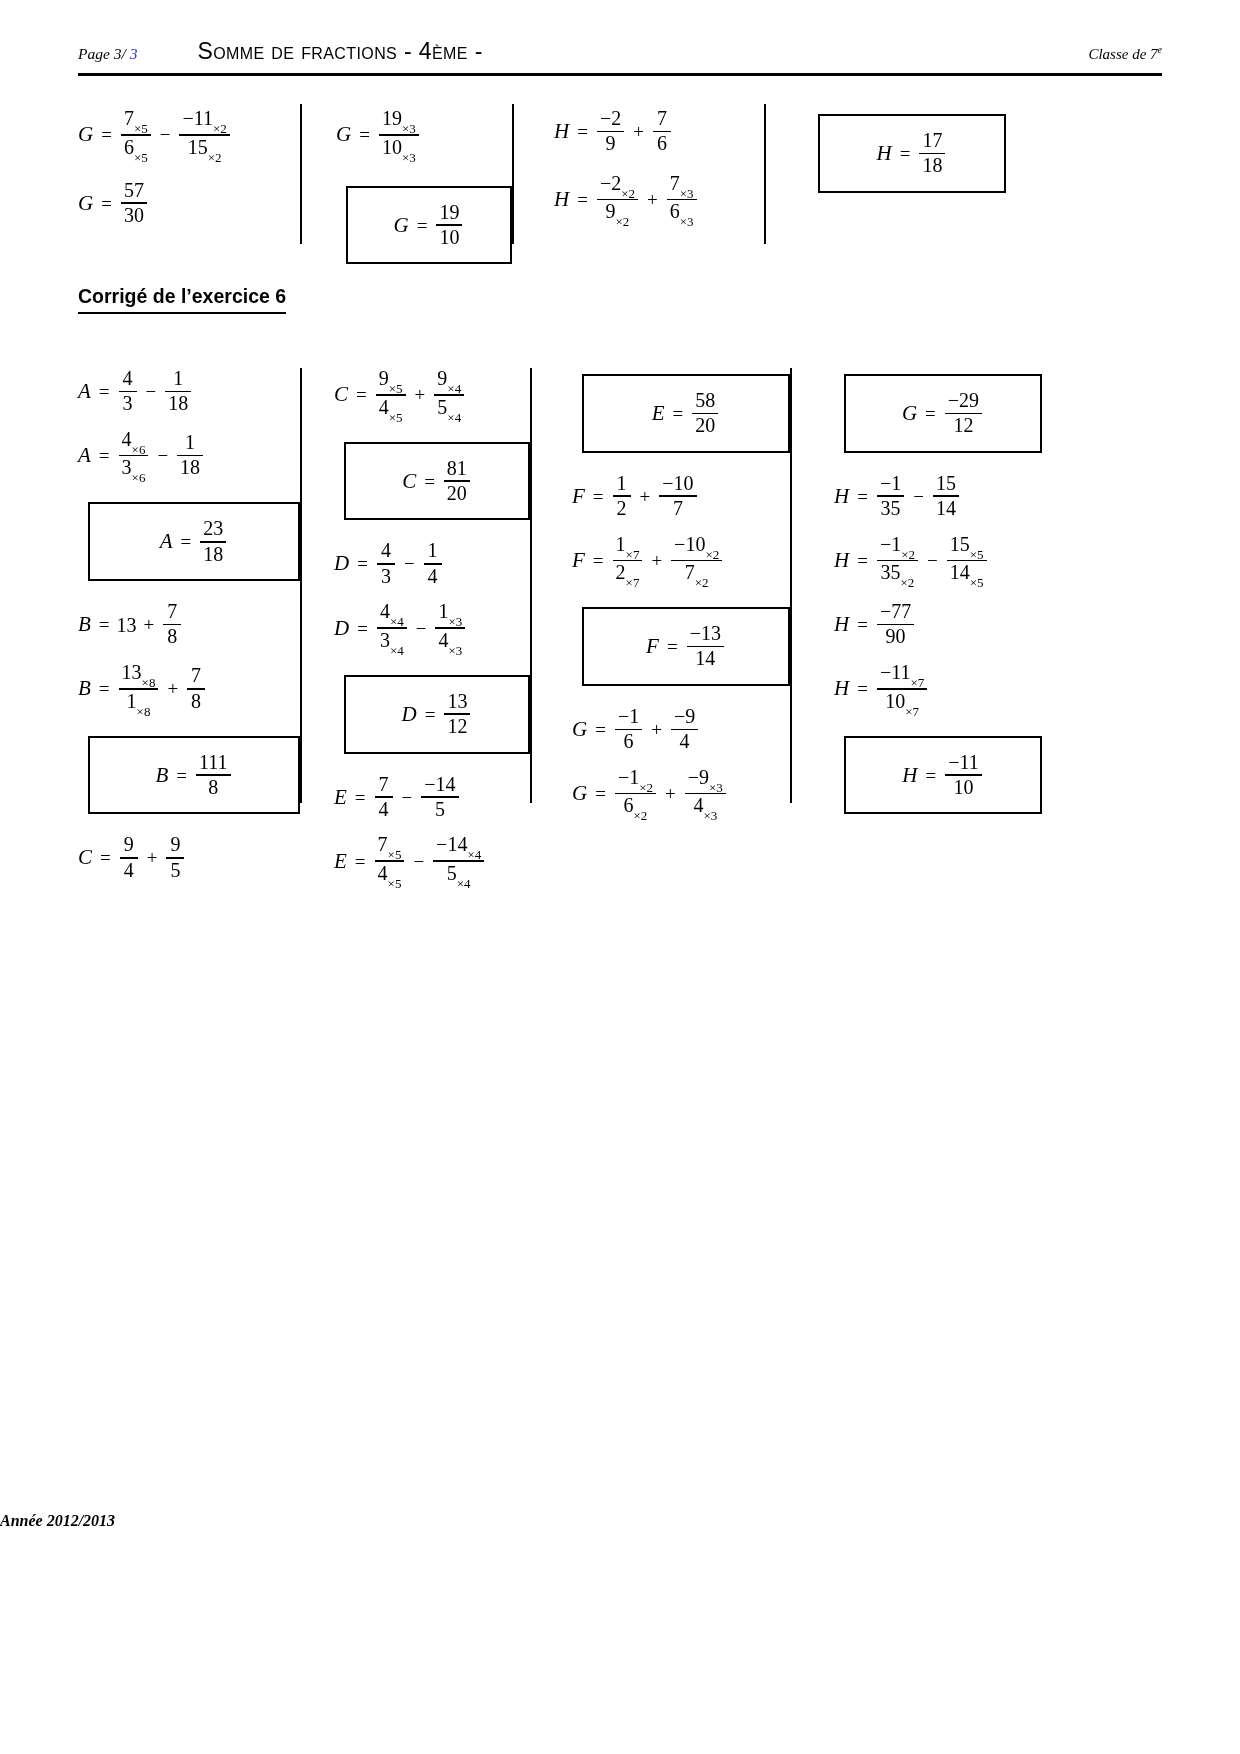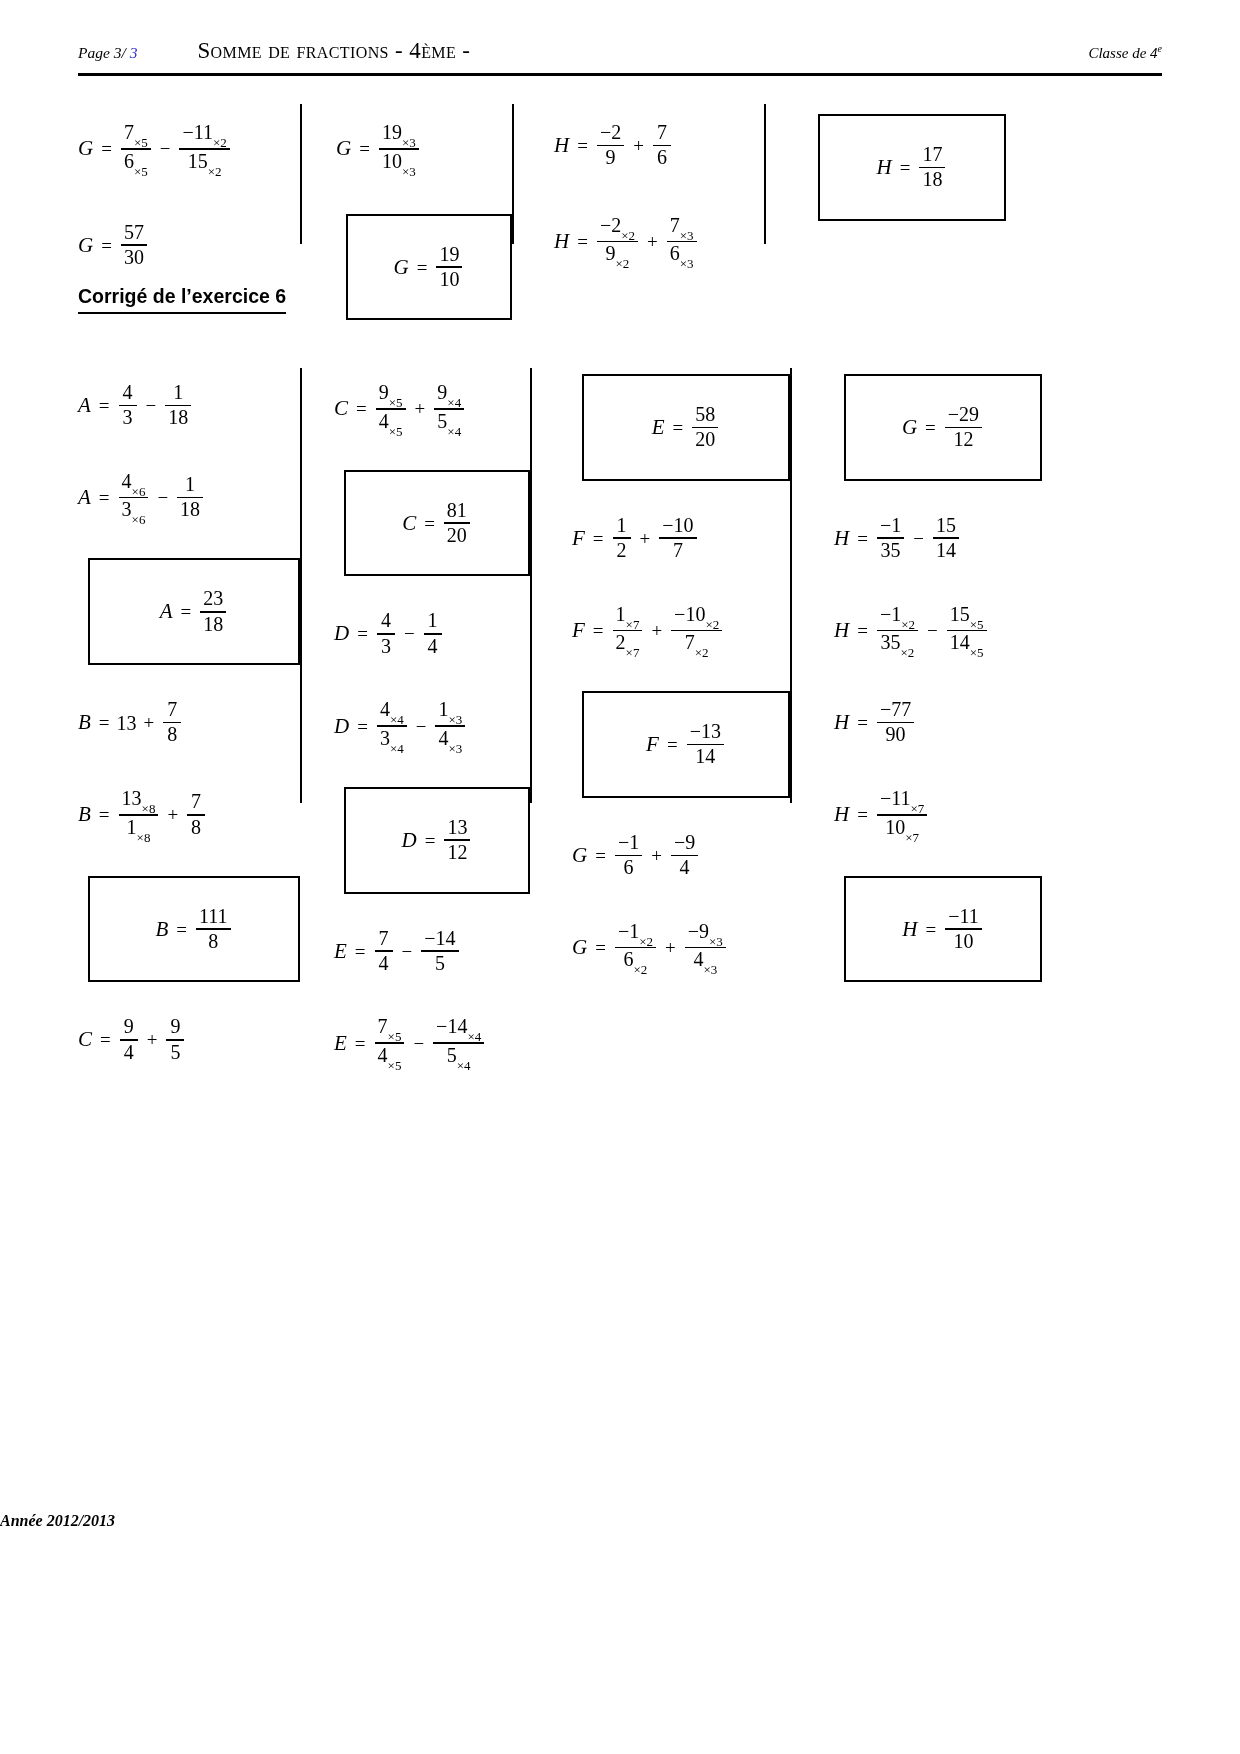--- a/index.html
+++ b/index.html
@@ -29,21 +29,21 @@
   .hdr-left{
     font-style:italic;font-size:15.5px;white-space:nowrap;
     font-family:"Liberation Serif", serif;
   }
   .hdr-left .pg-blue{color:#2b2bd0;font-style:italic;}
   .hdr-center{
     flex:1;
     text-align:left;
     padding-left:60px;
     font-size:23px;
-    font-family:Liberation Serif, serif;
+    font-family:Liberation Sans, sans-serif;
     font-variant:small-caps;
     letter-spacing:.4px;
     white-space:nowrap;
   }
   .hdr-right{
     font-style:italic;font-size:15px;white-space:nowrap;
     font-family:"Liberation Serif", serif;
   }
   .hdr-right sup{font-size:10px;vertical-align:super;}
   .hdr-rule{
@@ -60,21 +60,21 @@
     white-space:nowrap;
     margin:0;
   }
   .var{font-style:italic;font-size:21px;padding-right:1px;}
   .op{padding:0 7px;font-size:19px;}
   .eq{padding:0 7px;font-size:19px;}
   .num-plain{font-size:20px;}
   .frac{
     display:inline-flex;flex-direction:column;align-items:center;
     vertical-align:middle;
-    margin:14px 2px;
+    margin:0 2px;
     line-height:1;
   }
   .frac .top{
     padding:0 3px 1px 3px;
     font-size:20px;
     line-height:1.08;
   }
   .frac .bar{
     display:block;
     height:1.6px;background:#000;
@@ -158,21 +158,21 @@
 <div class="page">
 
   <div class="header">
     <div class="hdr-row">
       <div class="hdr-left">
         <span>Page 3/</span>
         <span class="pg-blue">3</span>
       </div>
       <div class="hdr-center">Somme de fractions - 4ème -</div>
       <div class="hdr-right">
-        <span>Classe de 4</span><sup>e</sup>
+        <span>Classe de 7</span><sup>e</sup>
       </div>
     </div>
   </div>
   <div class="hdr-rule"></div>
 
   <div class="topblock">
 
     <div class="tcol tc1">
       <div class="inner">
         <div class="mline">

